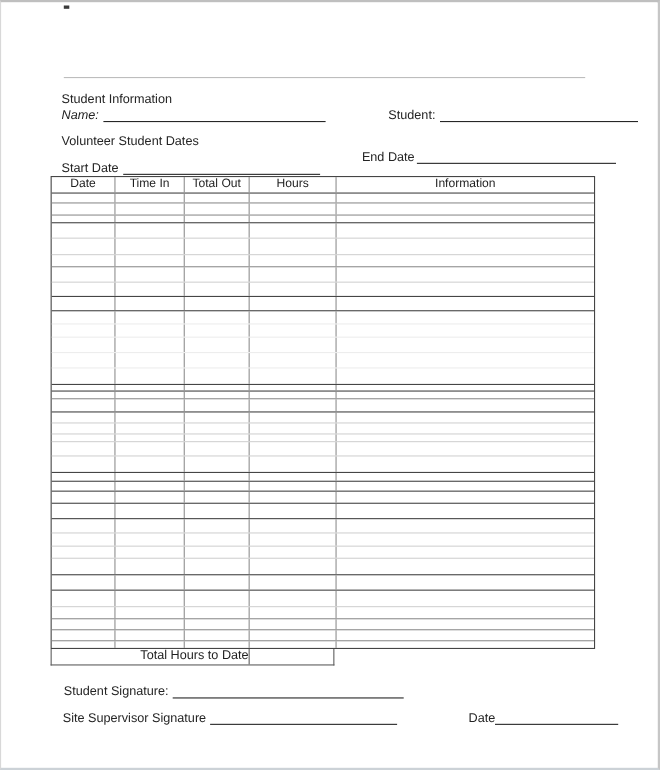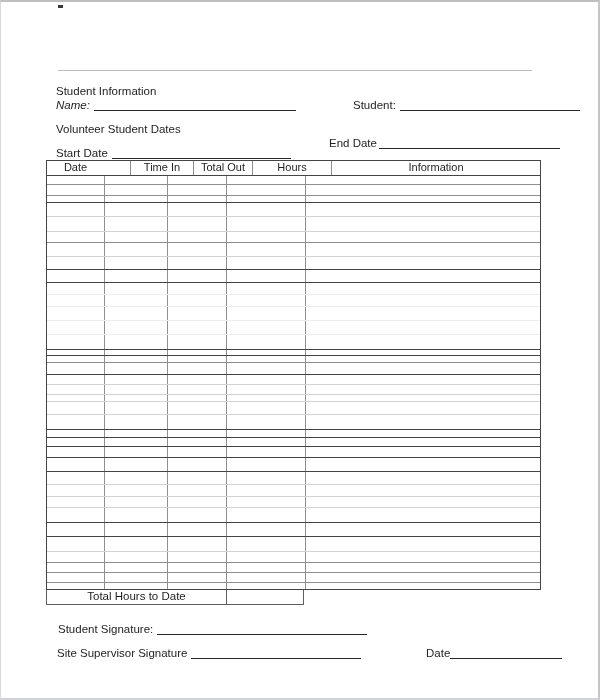--- a/index.html
+++ b/index.html
@@ -29,21 +29,21 @@
   .hcell{font-size:11px;line-height:13px;text-align:center;box-sizing:border-box;color:#1f1f1f;}
   .trow{display:flex;box-sizing:border-box;border-bottom:1px solid #ccc;}
   .trow:last-child{border-bottom:none;}
   .b-d{border-bottom-color:var(--bd-d,#4a4a4a);}
   .b-m{border-bottom-color:var(--bd-m,#8f8f8f);}
   .b-l{border-bottom-color:var(--bd-l,#d2d2d2);}
   .b-f{border-bottom-color:var(--bd-f,#ededed);}
   .tcell{box-sizing:border-box;}
   .vline{border-left:1px solid var(--bd-m,#8f8f8f);}
   .total-row{display:flex;box-sizing:border-box;width:258px;height:15px;border:1.2px solid #5e5e5e;border-top:none;background:#fff;}
-  .total-label{width:179px;text-align:center;font-size:11.5px;line-height:13px;color:#1f1f1f;}
+  .total-label{width:179px;text-align:right;font-size:11.5px;line-height:13px;color:#1f1f1f;}
   .total-value{flex:1;border-left:1px solid #5e5e5e;}
 </style>
 </head>
 <body>
 
 <div class="page">
 
   <div class="abs speck"></div>
 
   <div class="abs rule"></div>
@@ -61,21 +61,21 @@
     <span>Start Date</span><span class="blank ml4 w-start"></span>
   </div>
   <div class="abs fieldrow" style="left:328px;top:134px;">
     <span>End Date</span><span class="blank ml2 w-end"></span>
   </div>
 
   <div class="abs tablewrap">
     <div class="gtable">
       <div class="ghead">
           <div class="hcell tcell" style="flex: 0 0 57px; width: 57px;">Date</div>
-          <div class="hcell tcell vline" style="flex: 0 0 63px; width: 63px; margin-left: 26px;">Time In</div>
+          <div class="hcell tcell vline" style="flex: 0 0 63px; width: 63px;">Time In</div>
           <div class="hcell tcell vline" style="flex: 0 0 59px; width: 59px;">Total Out</div>
           <div class="hcell tcell vline" style="flex: 0 0 79px; width: 79px;">Hours</div>
           <div class="hcell tcell vline" style="flex: 1 1 0%;">Information</div>
         </div>
       <div>
           <div class="trow b-m" style="height: 9px;">
             <div class=" tcell" style="flex: 0 0 57px; width: 57px;"></div>
             <div class=" tcell vline" style="flex: 0 0 63px; width: 63px;"></div>
             <div class=" tcell vline" style="flex: 0 0 59px; width: 59px;"></div>
             <div class=" tcell vline" style="flex: 0 0 79px; width: 79px;"></div>

